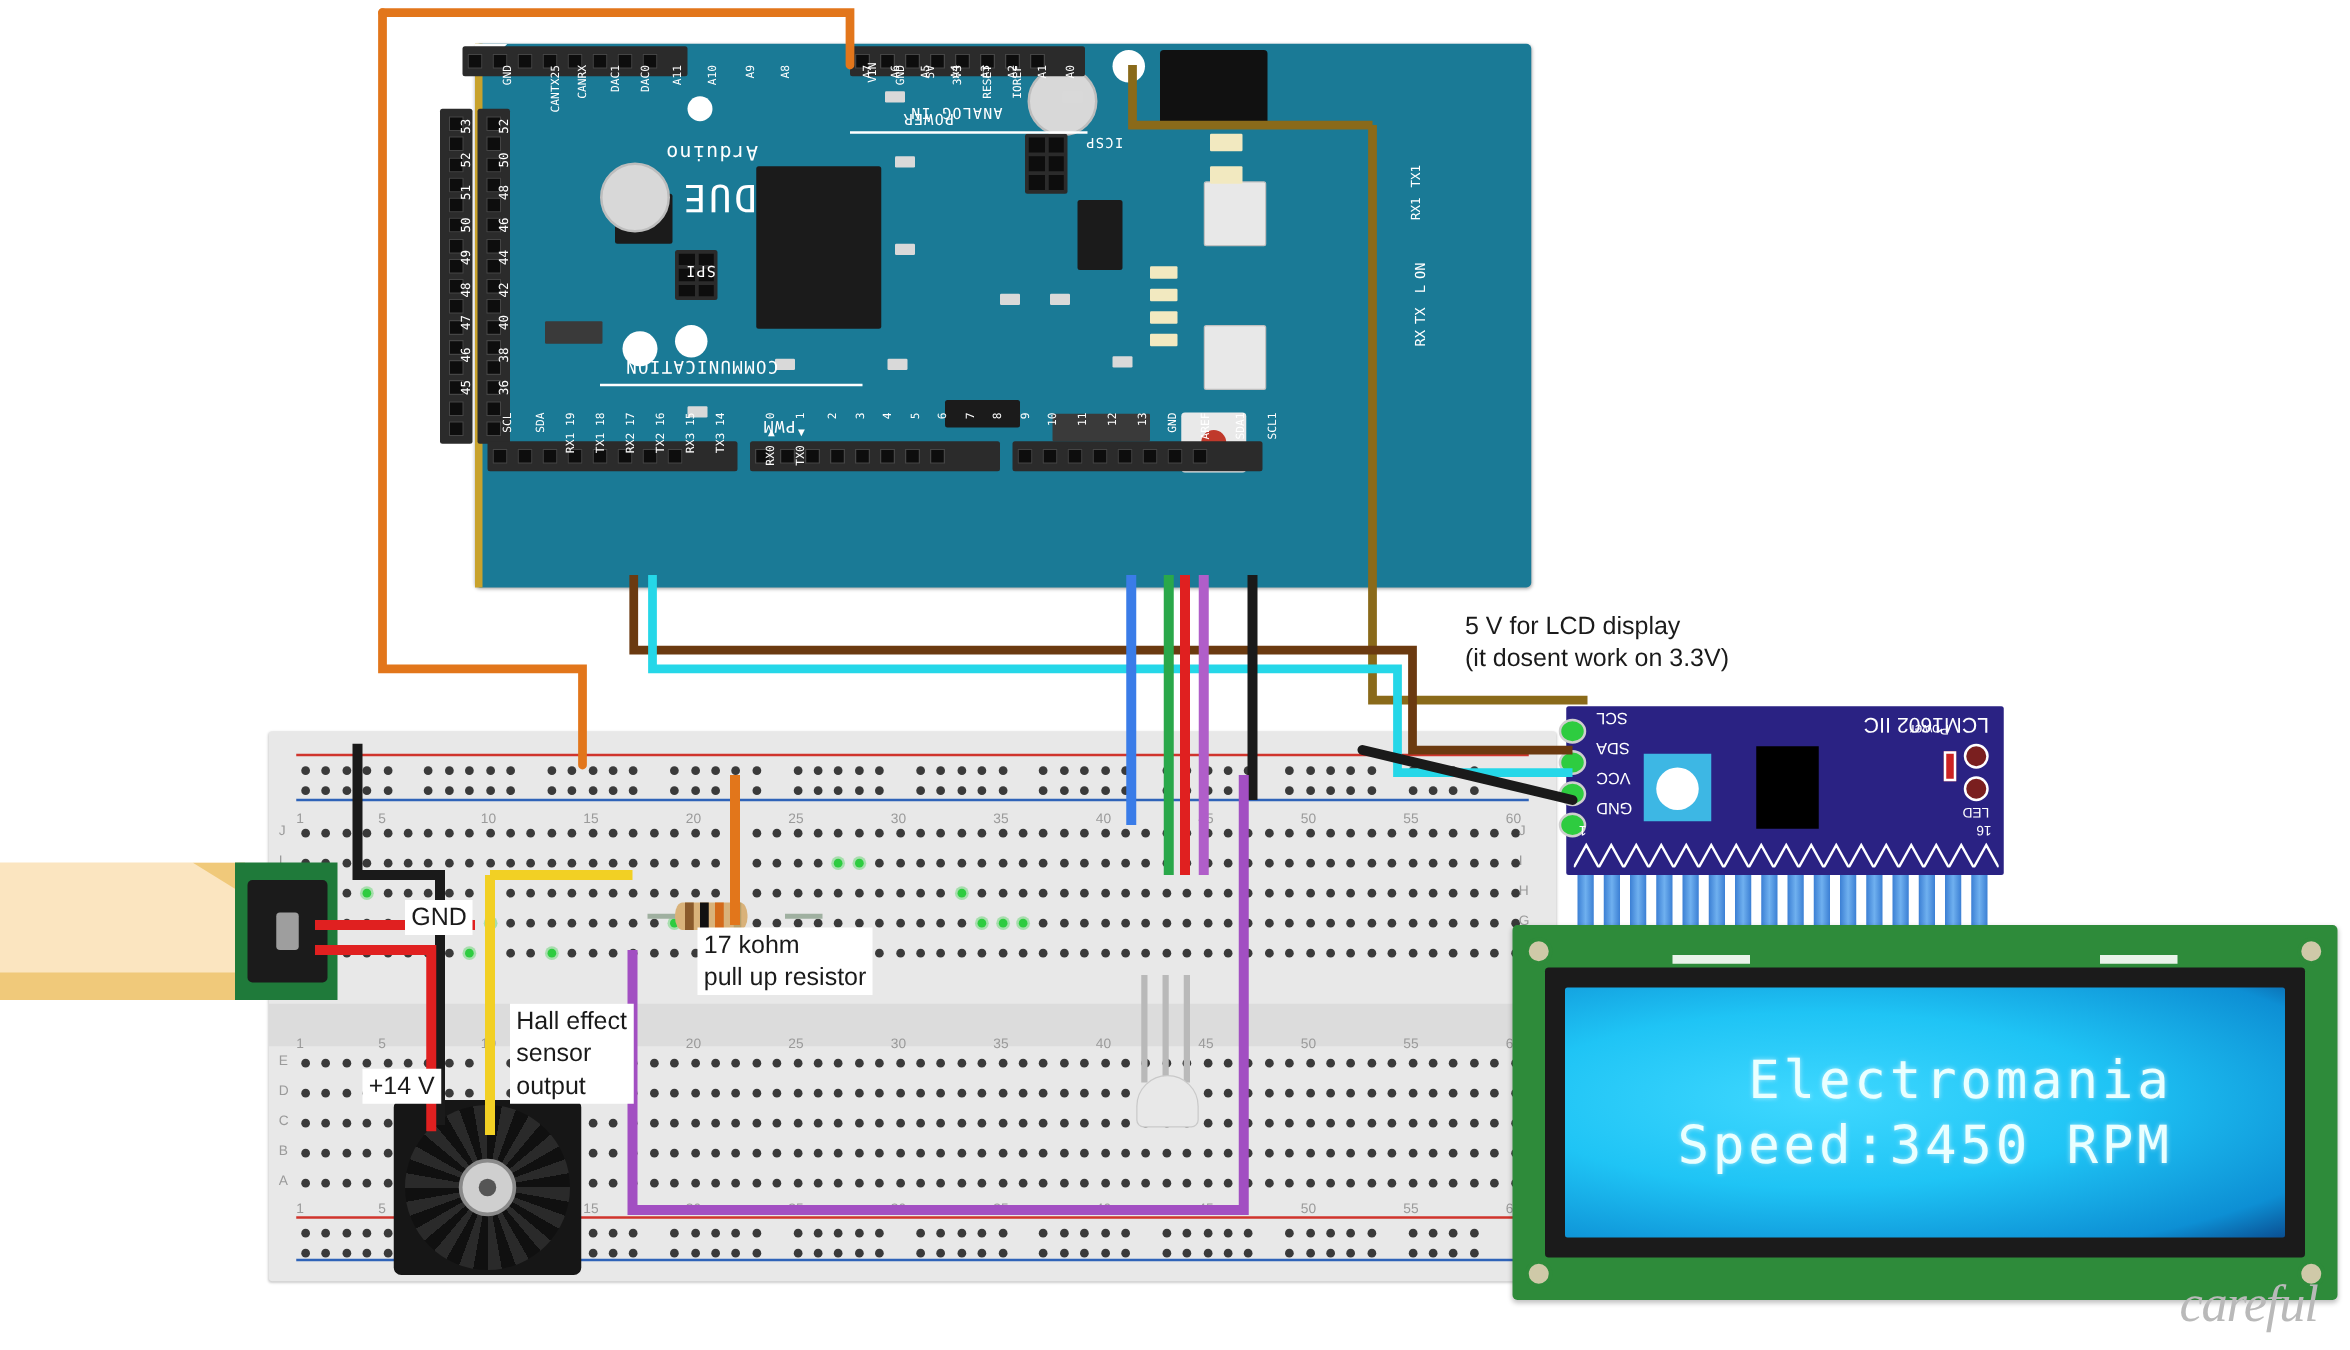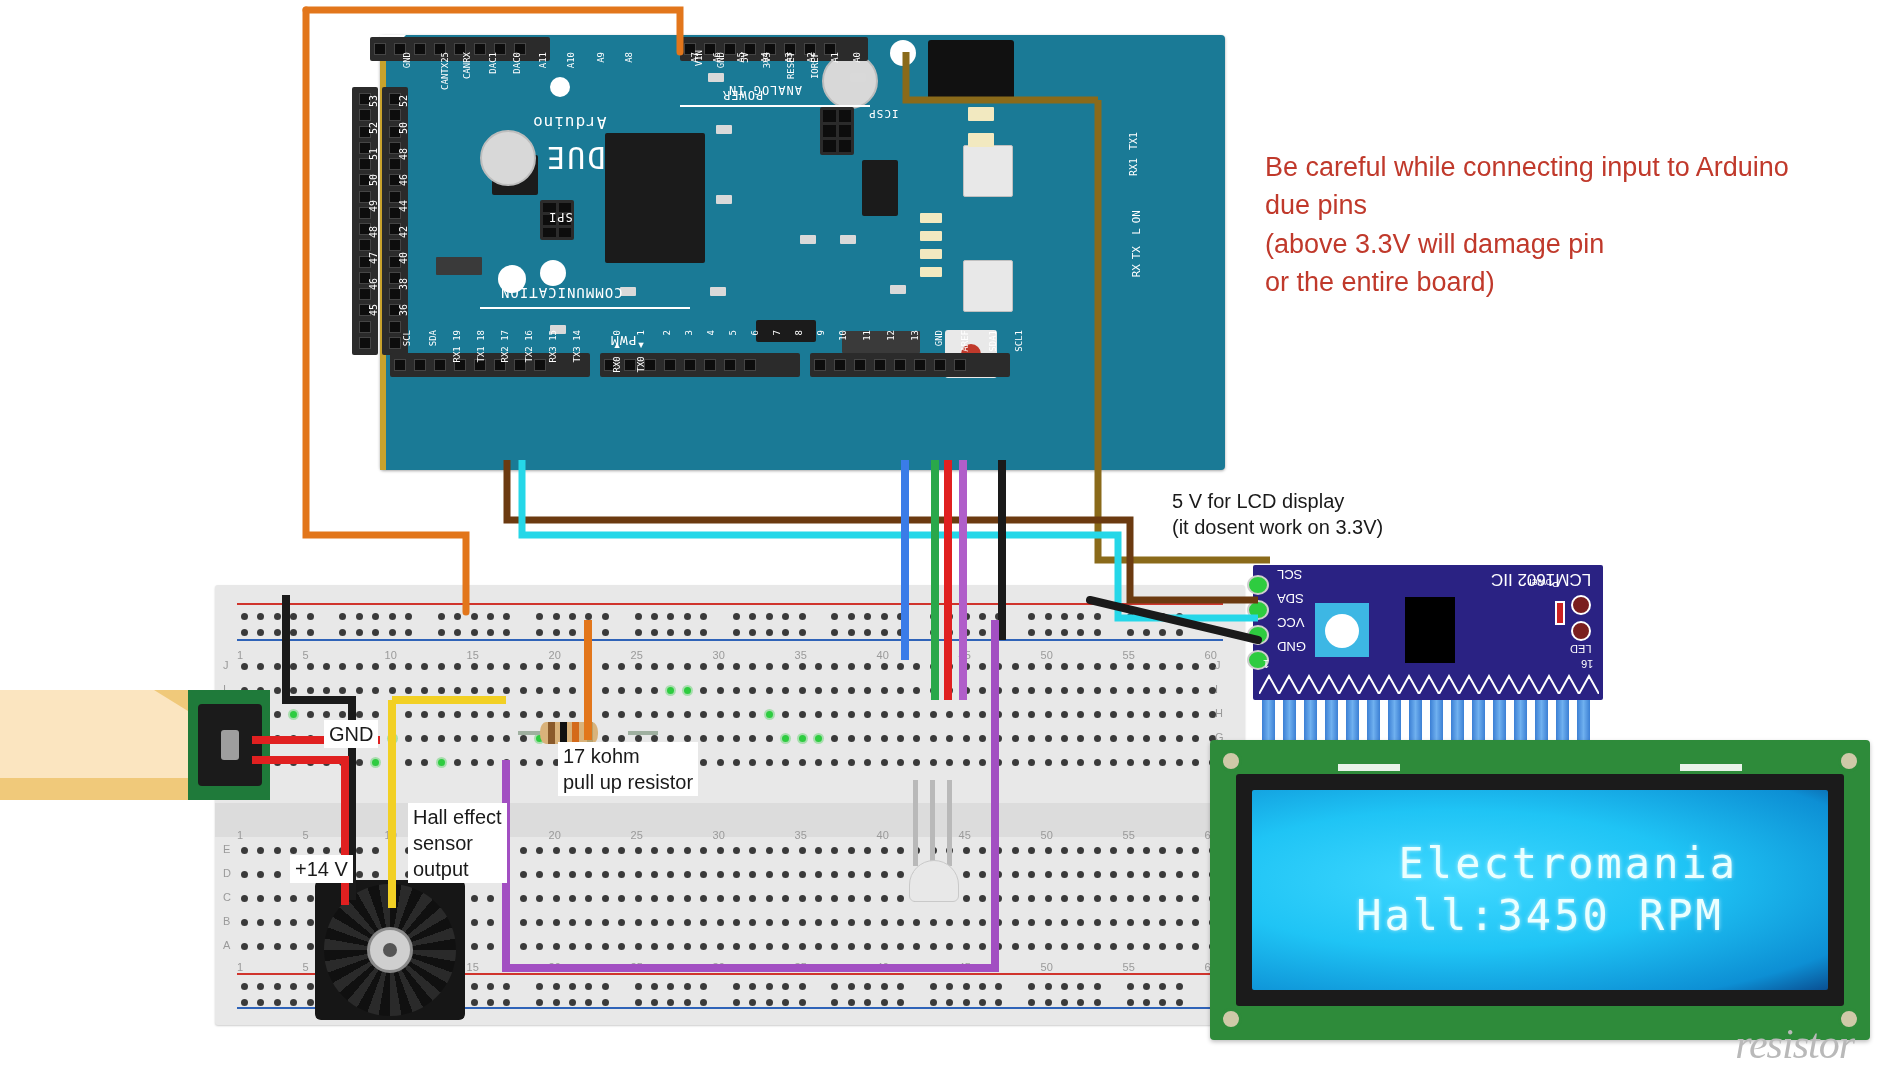--- a/index.html
+++ b/index.html
@@ -1446,40 +1446,36 @@
   <div id="lcd">
     <div class="screwhole" style="left:10px;top:10px;"></div>
     <div class="screwhole" style="right:10px;top:10px;"></div>
     <div class="screwhole" style="left:10px;bottom:10px;"></div>
     <div class="screwhole" style="right:10px;bottom:10px;"></div>
     <div class="tab" style="left:128px;top:24px;"></div>
     <div class="tab" style="right:128px;top:24px;"></div>
     <div class="bezel">
       <div class="glass">
         <div class="line">  Electromania</div>
-        <div class="line">Hall:3450 RPM</div>
+        <div class="line">Speed:3450 RPM</div>
       </div>
     </div>
   </div>
 
-  <div class="warn" style="left:1265px;top:148px;">Be careful while connecting input to Arduino
-due pins
-(above 3.3V will damage pin
-or the entire board)</div>
 
 
   <div class="note" style="left:1172px;top:488px;background:transparent;">5 V for LCD display
 (it dosent work on 3.3V)</div>
 
   <div class="note" style="left:324px;top:720px;padding:1px 5px;">GND</div>
 
   <div class="note" style="left:290px;top:855px;padding:1px 5px;">+14 V</div>
 
   <div class="note" style="left:408px;top:803px;padding:1px 5px;">Hall effect
 sensor
 output</div>
 
   <div class="note" style="left:558px;top:742px;padding:1px 5px;">17 kohm
 pull up resistor</div>
 
-  <div id="fz">resistor</div>
+  <div id="fz">careful</div>
 
 </div>
 
 </body></html>

